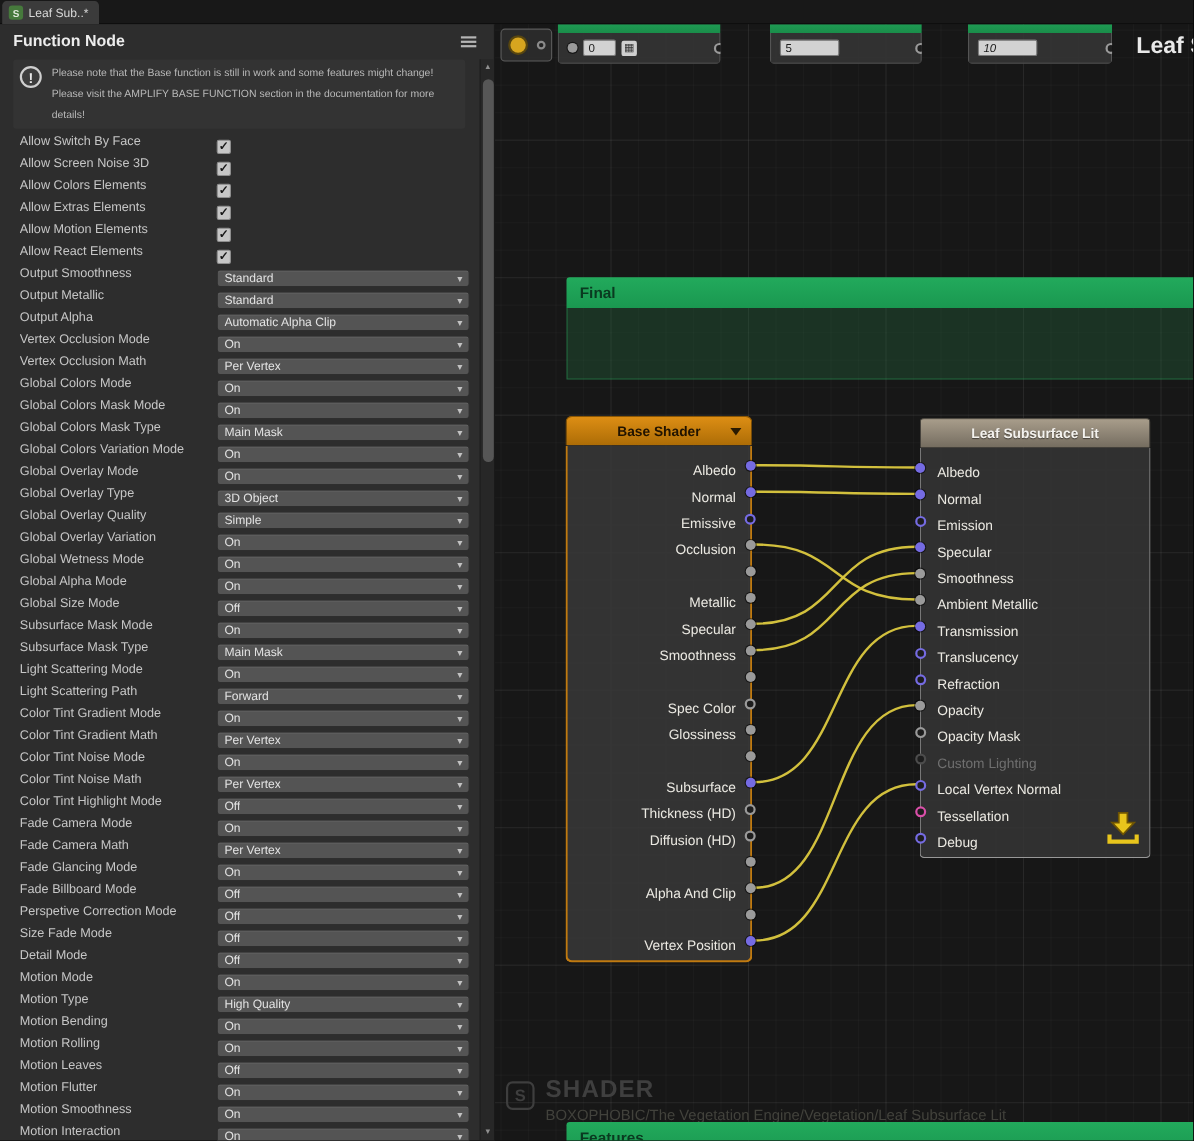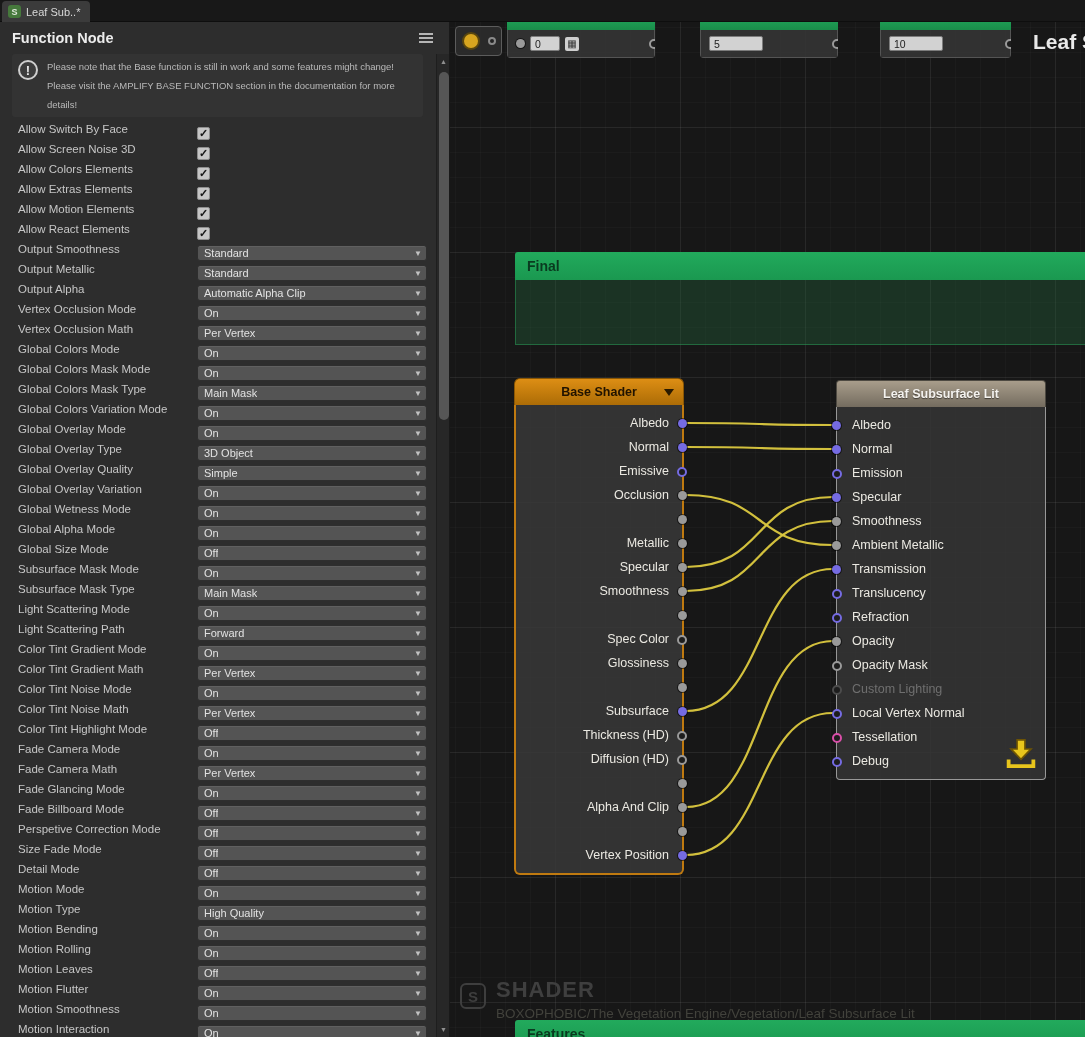--- a/index.html
+++ b/index.html
@@ -84,21 +84,21 @@
       border-radius:6px 6px 0 0;display:flex;align-items:center;justify-content:center;position:relative;}
   .base-header span{font-size:12.5px;font-weight:bold;color:#211300;}
   .base-caret{position:absolute;right:9px;top:10px;width:0;height:0;border-left:5px solid transparent;border-right:5px solid transparent;border-top:7px solid #2a1a00;}
   .base-body{position:relative;background:rgba(56,56,56,.88);border:2px solid #c07a10;border-top:none;border-radius:0 0 6px 6px;padding:6px 0;}
   .leaf-node{left:386px;top:358px;width:210px;}
   .leaf-header{height:27px;background:linear-gradient(#a89d8b,#746c5f);border:1px solid #4e4a42;border-bottom:none;
       border-radius:4px 4px 0 0;display:flex;align-items:center;justify-content:center;}
   .leaf-header span{font-size:12.5px;font-weight:bold;color:#f4f2ee;text-shadow:0 1px 1px rgba(0,0,0,.5);}
   .leaf-body{position:relative;background:rgba(52,52,52,.88);border:1px solid #989898;border-top:none;border-radius:0 0 4px 4px;padding:6px 0;}
 
-  .prow{position:relative;height:24px;display:flex;align-items:center;}
+  .prow{position:relative;height:24px;display:flex;align-items:flex-end;}
   .prow.out{justify-content:flex-end;padding-right:13px;}
   .prow.in{justify-content:flex-start;padding-left:15px;}
   .plabel{font-size:12.5px;color:#ebe9e2;white-space:nowrap;}
   .plabel.dim{color:#6f6f6f;}
   .pdot{width:9px;height:9px;border-radius:50%;display:inline-block;}
   .prow .pdot{position:absolute;top:7.5px;}
   .prow.out .pdot{right:-5px;}
   .prow.in .pdot{left:-5px;}
   .p-purple{background:#756be2;box-shadow:0 0 0 1px rgba(0,0,0,.55);}
   .p-purple-h{background:#1d1d1d;border:2.5px solid #756be2;width:10px;height:10px;}
@@ -586,21 +586,21 @@
       <div class="tnode-header"></div>
       <div class="tnode-body">
         <span class="tfield" style="width:54px;">5</span>
         <span class="pdot p-gray-h tn-out"></span>
       </div>
     </div>
 
     <div class="tnode" style="left:430px;width:131px;">
       <div class="tnode-header"></div>
       <div class="tnode-body">
-        <span class="tfield" style="width:54px;">10</span>
+        <span class="tfield" style="width:54px;font-style:italic;">10</span>
         <span class="pdot p-gray-h tn-out"></span>
       </div>
     </div>
 
     <div class="big-title">Leaf S</div>
 
     <div class="final-node">
       <div class="green-header">
         <span>Final</span>
       </div>

